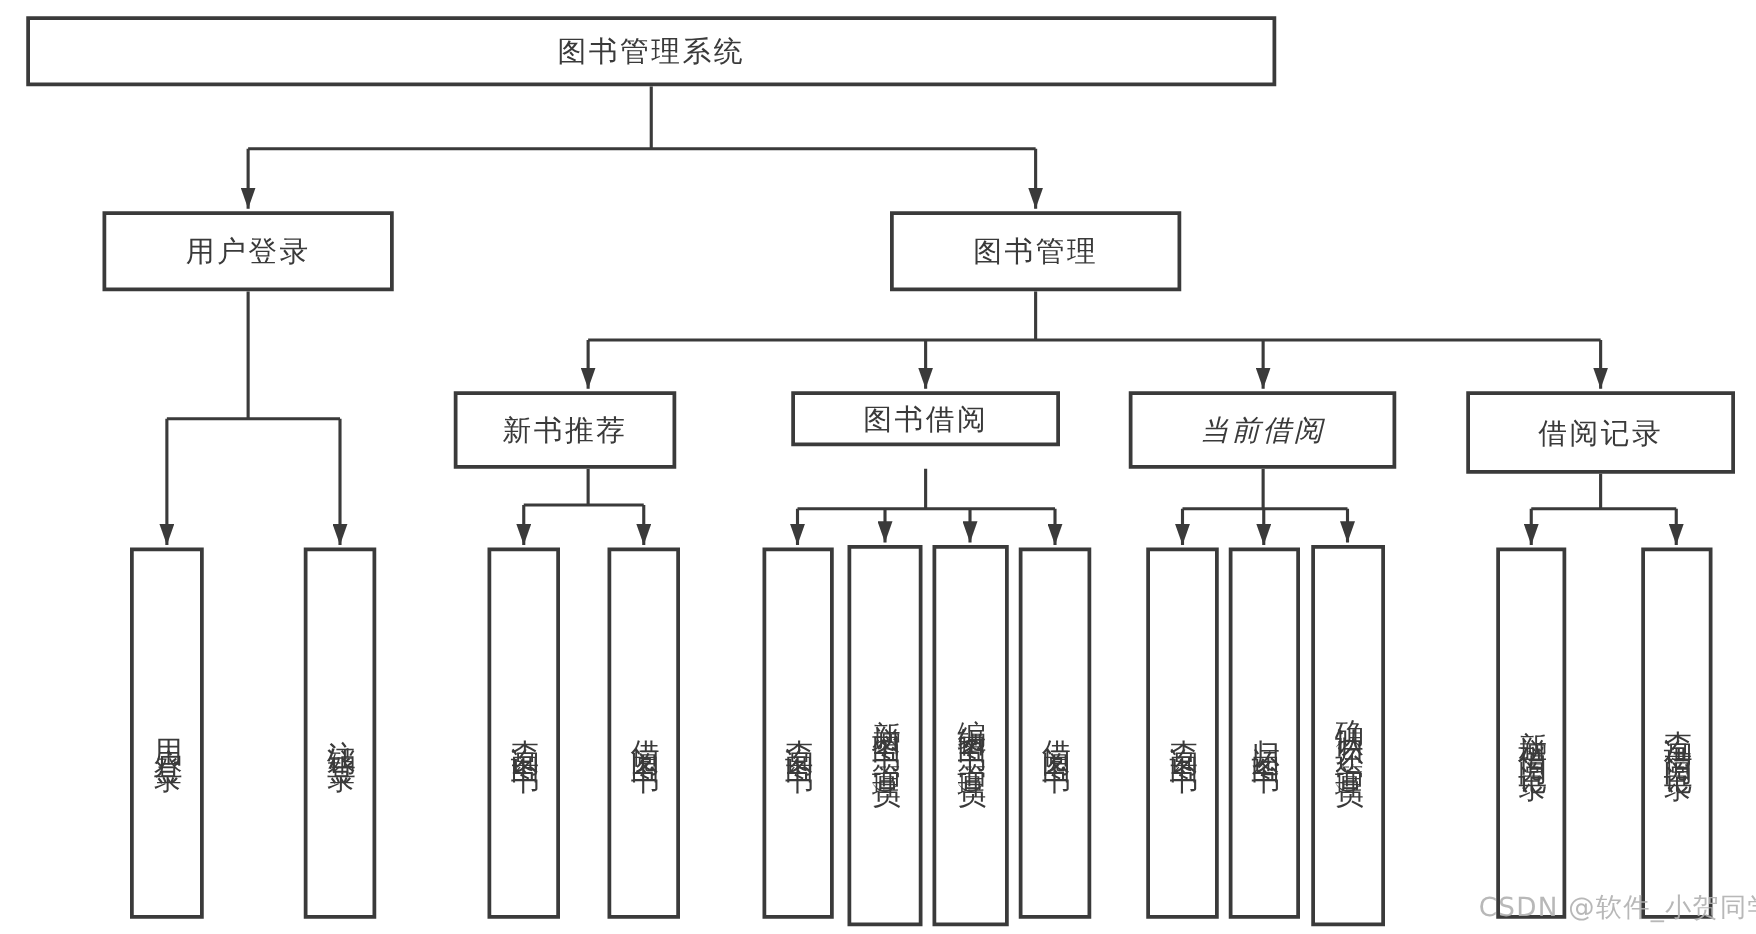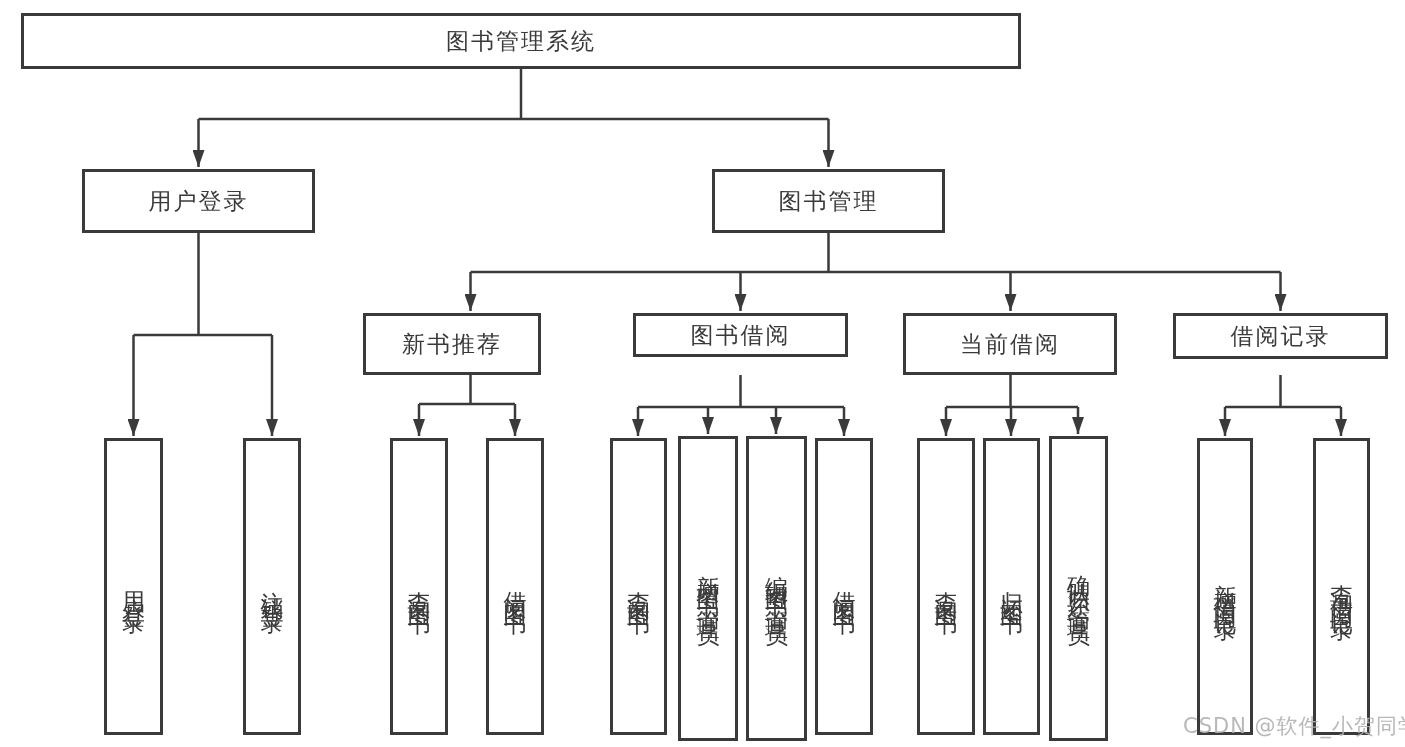--- a/index.html
+++ b/index.html
@@ -109,22 +109,22 @@
     </g>
   </svg>
 
   <div class="hbox" style="left:21px; top:13px; width:1000px; height:56px;">图书管理系统</div>
 
   <div class="hbox" style="left:82px; top:169px; width:233px; height:64px;">用户登录</div>
   <div class="hbox" style="left:712px; top:169px; width:233px; height:64px;font-family:Liberation Serif, serif;">图书管理</div>
 
   <div class="hbox" style="left:363px; top:313px; width:178px; height:62px;">新书推荐</div>
   <div class="hbox" style="left:633px; top:313px; width:215px; height:44px;">图书借阅</div>
-  <div class="hbox" style="left:903px; top:313px; width:214px; height:62px;">当前借阅</div>
-  <div class="hbox" style="left:1173px; top:313px; width:215px; height:46px;">借阅记录</div>
+  <div class="hbox" style="left:903px; top:313px; width:214px; height:62px;font-style:italic;">当前借阅</div>
+  <div class="hbox" style="left:1173px; top:313px; width:215px; height:66px;">借阅记录</div>
 
   <div class="vbox" style="left:104px; top:438px; width:59px; height:297px;">
     <span>用户登录</span>
   </div>
   <div class="vbox" style="left:243px; top:438px; width:58px; height:297px;">
     <span>注销登录</span>
   </div>
 
   <div class="vbox" style="left:390px; top:438px; width:58px; height:297px;">
     <span>查询图书</span>

